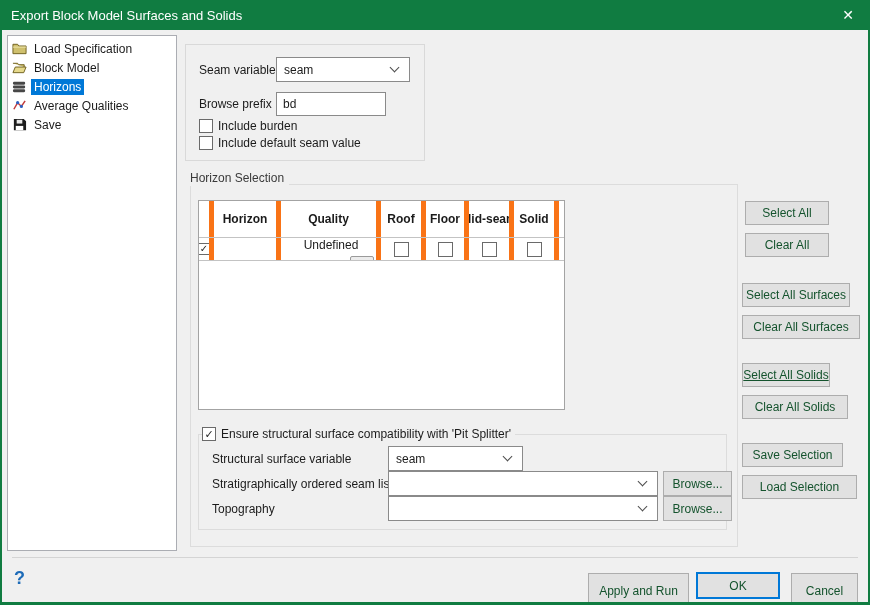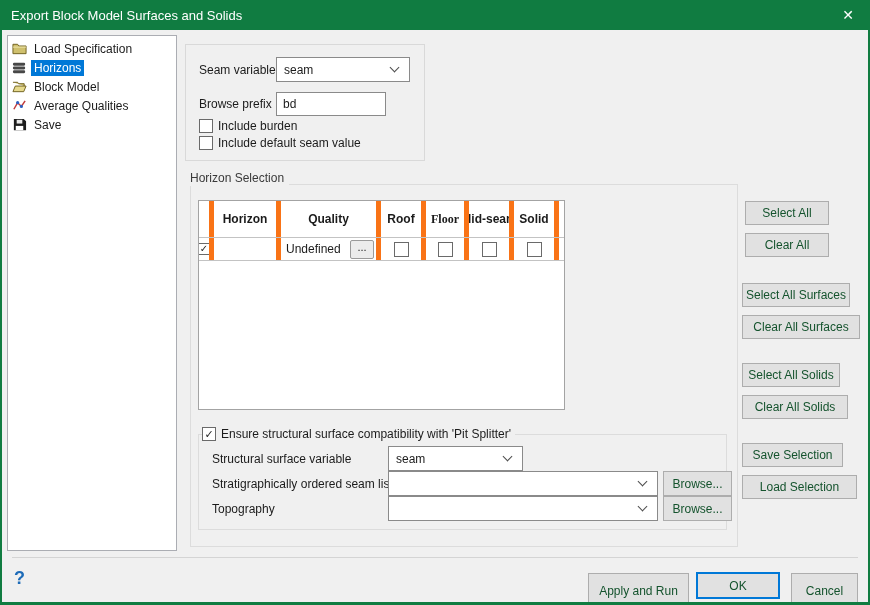--- a/index.html
+++ b/index.html
@@ -40,24 +40,24 @@
   .grouplabel { position:absolute; background:#f0f0f0; height:15px; line-height:15px; padding-right:5px; color:#3a3a3a; white-space:nowrap; }
 
   .hs-group { left:190px; top:184px; width:548px; height:363px; }
   .ensure-group { left:198px; top:434px; width:529px; height:96px; }
 
   .htable { position:absolute; left:198px; top:200px; width:367px; height:210px; background:#fff; border:1px solid #a3a3a3; display:flex; flex-direction:column; }
   .trow { display:flex; border-bottom:1px solid #c3c3c3; }
   .thead { height:37px; font-weight:bold; }
   .tdata { height:23px; }
   .tcell { border-right:5px solid #f97316; display:flex; align-items:center; justify-content:center; overflow:hidden; white-space:nowrap; }
-  .tc1{ width:15px; } .tc2{ width:67px; } .tc3{ width:100px; } .tc4{ width:45px; } .tc5{ width:43px;font-family:Liberation Serif, serif; } .tc6{ width:45px; } .tc7{ width:45px; } .tcf{ flex:1; border-right:none; }
+  .tc1{ width:15px; } .tc2{ width:67px; } .tc3{ width:100px; } .tc4{ width:45px; } .tc5{ width:43px; } .tc6{ width:45px; } .tc7{ width:45px; } .tcf{ flex:1; border-right:none; }
   .cb-small { width:12px; height:12px; font-size:10px; }
   .cb-grid { width:15px; height:15px; }
-  .qualitycell { justify-content:flex-start; padding-left:5px; gap:4px; }
+  .qualitycell { justify-content:flex-start; padding-left:5px; gap:4px;flex-direction:column; }
   .ellipsis-btn { margin-left:auto; margin-right:2px; width:24px; height:19px; background:#ececec; border:1px solid #9a9a9a; border-radius:2px; display:flex; align-items:center; justify-content:center; font-size:11px; line-height:1; padding-bottom:4px; }
 
   .btn { position:absolute; background:#e1e1e1; border:1px solid #adadad; display:flex; align-items:center; justify-content:center; white-space:nowrap; color:#14532d; }
   .side-btn { height:24px; }
   .browse-btn { width:69px; height:25px; }
   .footer-btn { height:35px; }
   .ok-btn { border:2px solid #0078d7; height:27px; }
 
   .separator { position:absolute; left:12px; top:557px; width:846px; height:1px; background:#d4d4d4; }
   .help-q { position:absolute; left:14px; top:568px; font-size:18px; font-weight:bold; color:#1d6bb8; }
@@ -77,38 +77,38 @@
   <div class="sidebar">
     <div class="tree-item">
       <span class="ico">
         <svg width="15" height="15" viewBox="0 0 16 16">
             <path d="M1 3.5h5l1.2 1.8H15v8.2H1z" fill="#cfc06d" stroke="#6e5f1e" stroke-width="1"></path>
             <path d="M1 6.5h14" stroke="#efe6b0" stroke-width="1"></path>
           </svg>
       </span>
       <span class="tlabel">Load Specification</span>
     </div>
+    <div class="tree-item">
+      <span class="ico">
+        <svg width="15" height="15" viewBox="0 0 16 16">
+            <path d="M1 3.5h5l1 1.5h6v2.5" fill="#cfc06d" stroke="#6e5f1e" stroke-width="1"></path>
+            <path d="M3.5 7.5h11.5l-2.5 6H1z" fill="#e6d98c" stroke="#6e5f1e" stroke-width="1"></path>
+          </svg>
+      </span>
+      <span class="tlabel">Block Model</span>
+    </div>
     <div class="tree-item selected">
       <span class="ico">
         <svg width="15" height="15" viewBox="0 0 16 16">
             <rect x="1" y="3" width="13" height="3" rx="1.2" fill="#474747"></rect>
             <rect x="1" y="7" width="13" height="3" rx="1.2" fill="#474747"></rect>
             <rect x="1" y="11" width="13" height="3" rx="1.2" fill="#474747"></rect>
           </svg>
       </span>
       <span class="tlabel">Horizons</span>
-    </div>
-    <div class="tree-item">
-      <span class="ico">
-        <svg width="15" height="15" viewBox="0 0 16 16">
-            <path d="M1 3.5h5l1 1.5h6v2.5" fill="#cfc06d" stroke="#6e5f1e" stroke-width="1"></path>
-            <path d="M3.5 7.5h11.5l-2.5 6H1z" fill="#e6d98c" stroke="#6e5f1e" stroke-width="1"></path>
-          </svg>
-      </span>
-      <span class="tlabel">Block Model</span>
     </div>
     <div class="tree-item">
       <span class="ico">
         <svg width="15" height="15" viewBox="0 0 16 16">
             <polyline points="2,12 6,5 10,9 14,3" stroke="#c23b3b" stroke-width="1.6" fill="none"></polyline>
             <circle cx="6" cy="5" r="1.7" fill="#2b5fc2"></circle>
             <circle cx="10" cy="9" r="1.7" fill="#2b5fc2"></circle>
           </svg>
       </span>
       <span class="tlabel">Average Qualities</span>
@@ -204,21 +204,21 @@
   <div class="combo" style="left:388px; top:496px; width:270px; height:25px;">
     <span class="val"></span>
     <span class="chev"></span>
   </div>
   <div class="btn browse-btn" style="left:663px; top:496px;">Browse...</div>
 
   <div class="btn side-btn" style="left:745px; top:201px; width:84px;">Select All</div>
   <div class="btn side-btn" style="left:745px; top:233px; width:84px;">Clear All</div>
   <div class="btn side-btn" style="left:742px; top:283px; width:108px;">Select All Surfaces</div>
   <div class="btn side-btn" style="left:742px; top:315px; width:118px;">Clear All Surfaces</div>
-  <div class="btn side-btn" style="left:742px; top:363px; width:98px;">Select All Solids</div>
+  <div class="btn side-btn" style="left:742px; top:363px; width:88px;text-decoration:underline;">Select All Solids</div>
   <div class="btn side-btn" style="left:742px; top:395px; width:106px;">Clear All Solids</div>
   <div class="btn side-btn" style="left:742px; top:443px; width:101px;">Save Selection</div>
   <div class="btn side-btn" style="left:742px; top:475px; width:115px;">Load Selection</div>
 
   <div class="separator"></div>
   <div class="help-q">?</div>
   <div class="btn footer-btn" style="left:588px; top:573px; width:101px;">Apply and Run</div>
   <div class="btn ok-btn" style="left:696px; top:572px; width:84px;">OK</div>
   <div class="btn footer-btn" style="left:791px; top:573px; width:67px;">Cancel</div>
 

